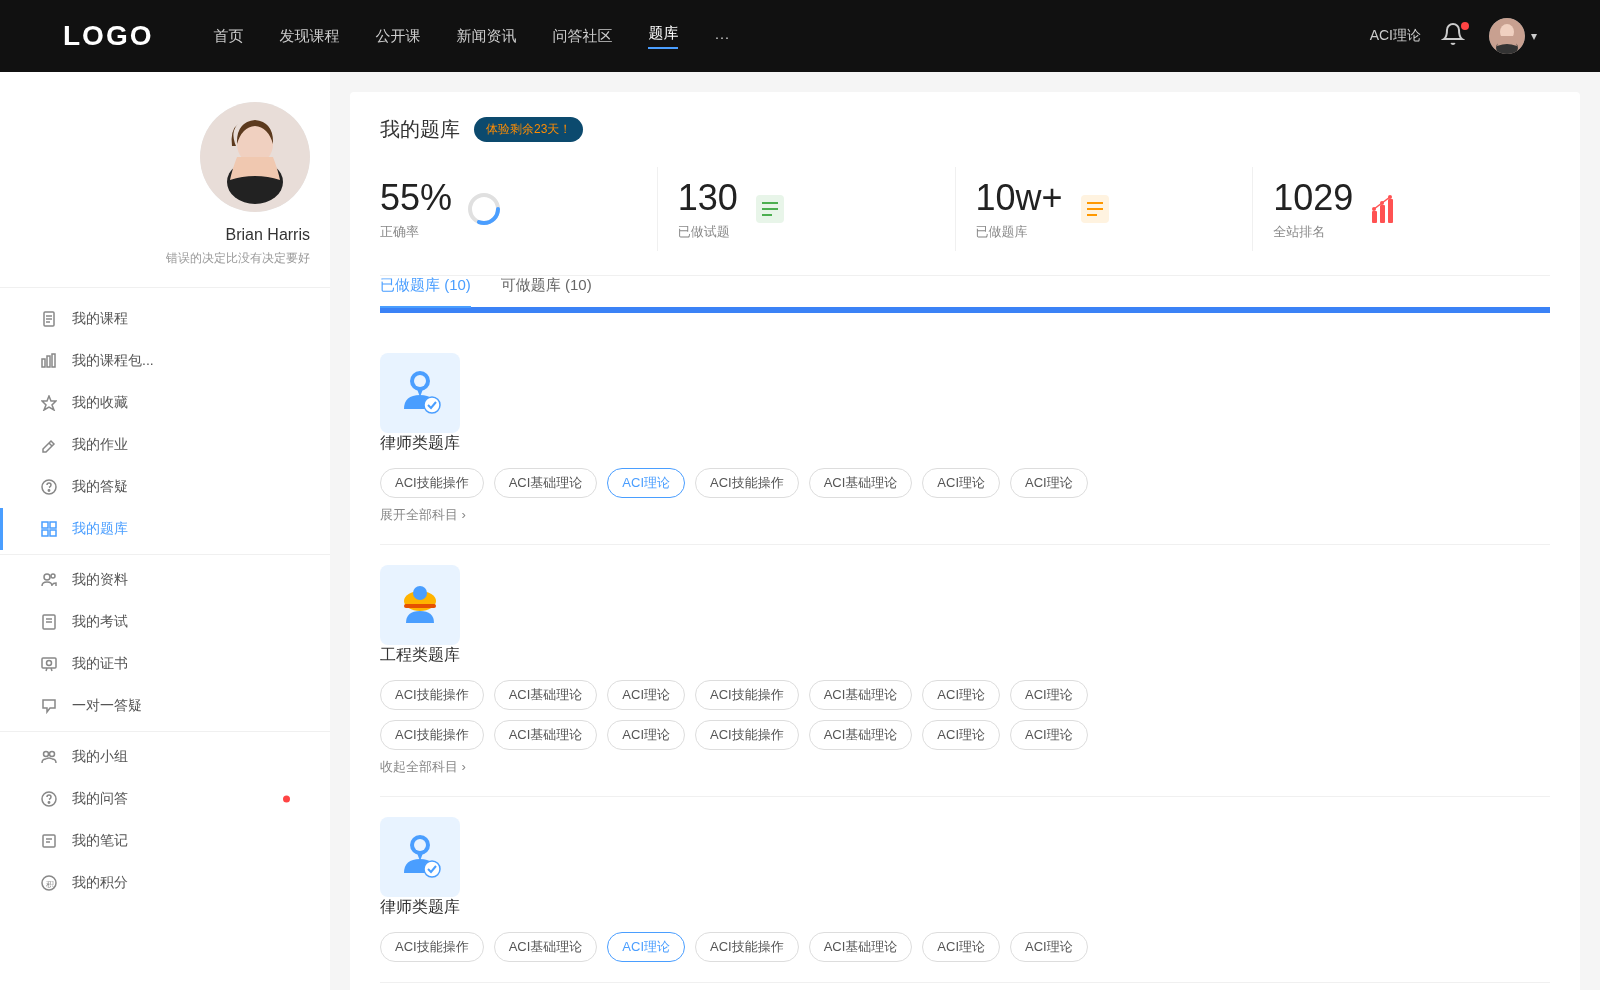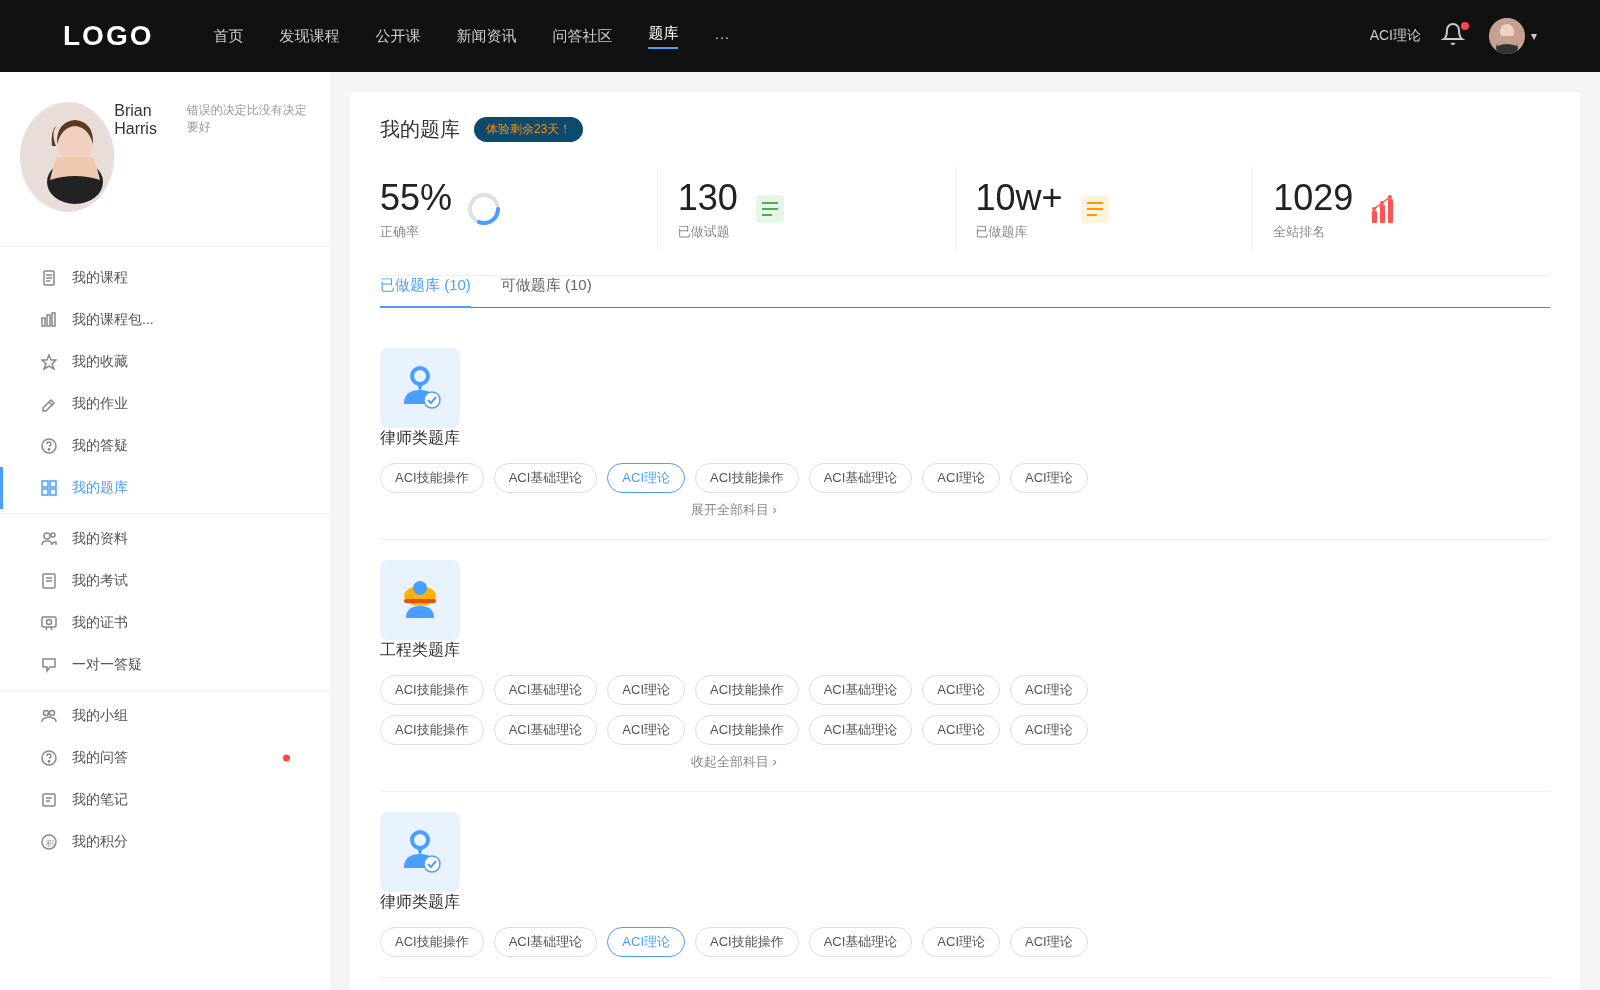--- a/index.html
+++ b/index.html
@@ -85,22 +85,22 @@
     
     .sidebar {
       width: 330px;
       background: white;
       flex-shrink: 0;
       overflow-y: auto;
       padding-bottom: 20px;
     }
     .profile-section {
       display: flex;
-      flex-direction: row;
-      align-items: flex-start;
+      flex-direction: column;
+      align-items: flex-end;
       padding: 30px 20px 20px;
       border-bottom: 1px solid #f0f0f0;
     }
     .profile-avatar {
       width: 110px; height: 110px;
       border-radius: 50%;
       background: #e8e8e8;
       overflow: hidden;
       margin-bottom: 14px;
     }
@@ -224,21 +224,21 @@
       border-radius: 50%;
       display: flex; align-items: center; justify-content: center;
       font-size: 20px;
     }
 
     
     .tabs-row {
       display: flex;
       gap: 30px;
       margin-bottom: 20px;
-      border-bottom: 1px solid #3b82f6;
+      border-bottom: 6px solid #3b82f6;
     }
     .tab-item {
       font-size: 15px;
       color: #666;
       padding-bottom: 12px;
       cursor: pointer;
       position: relative;
     }
     .tab-item.active {
       color: #4a9eff;
@@ -289,21 +289,21 @@
       font-size: 13px;
       color: #555;
       cursor: pointer;
     }
     .bank-tag.active {
       border-color: #4a9eff;
       color: #4a9eff;
     }
     .bank-footer {
       display: flex;
-      justify-content: center;
+      justify-content: flex-start;
       margin-top: 8px;
     }
     .expand-btn {
       font-size: 13px;
       color: #888;
       cursor: pointer;
     }
   </style>
 </head>
 <body>

